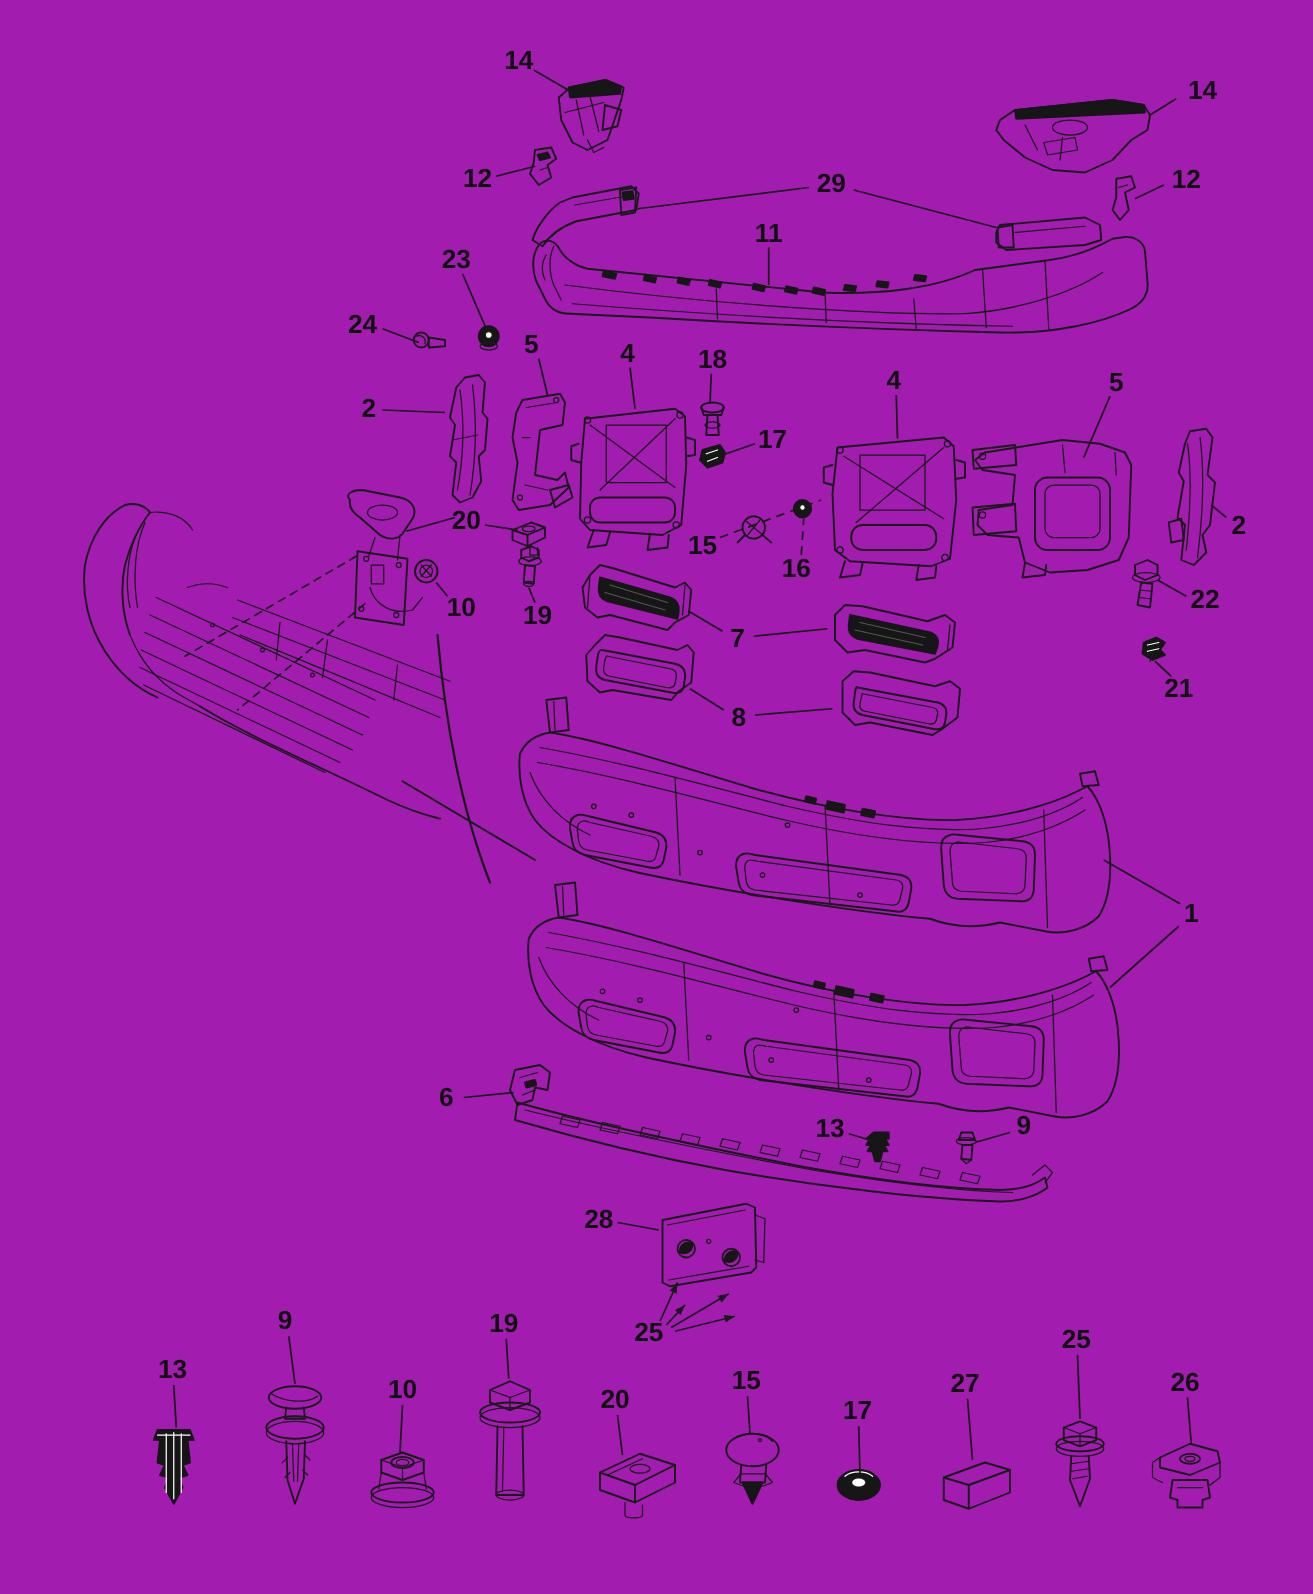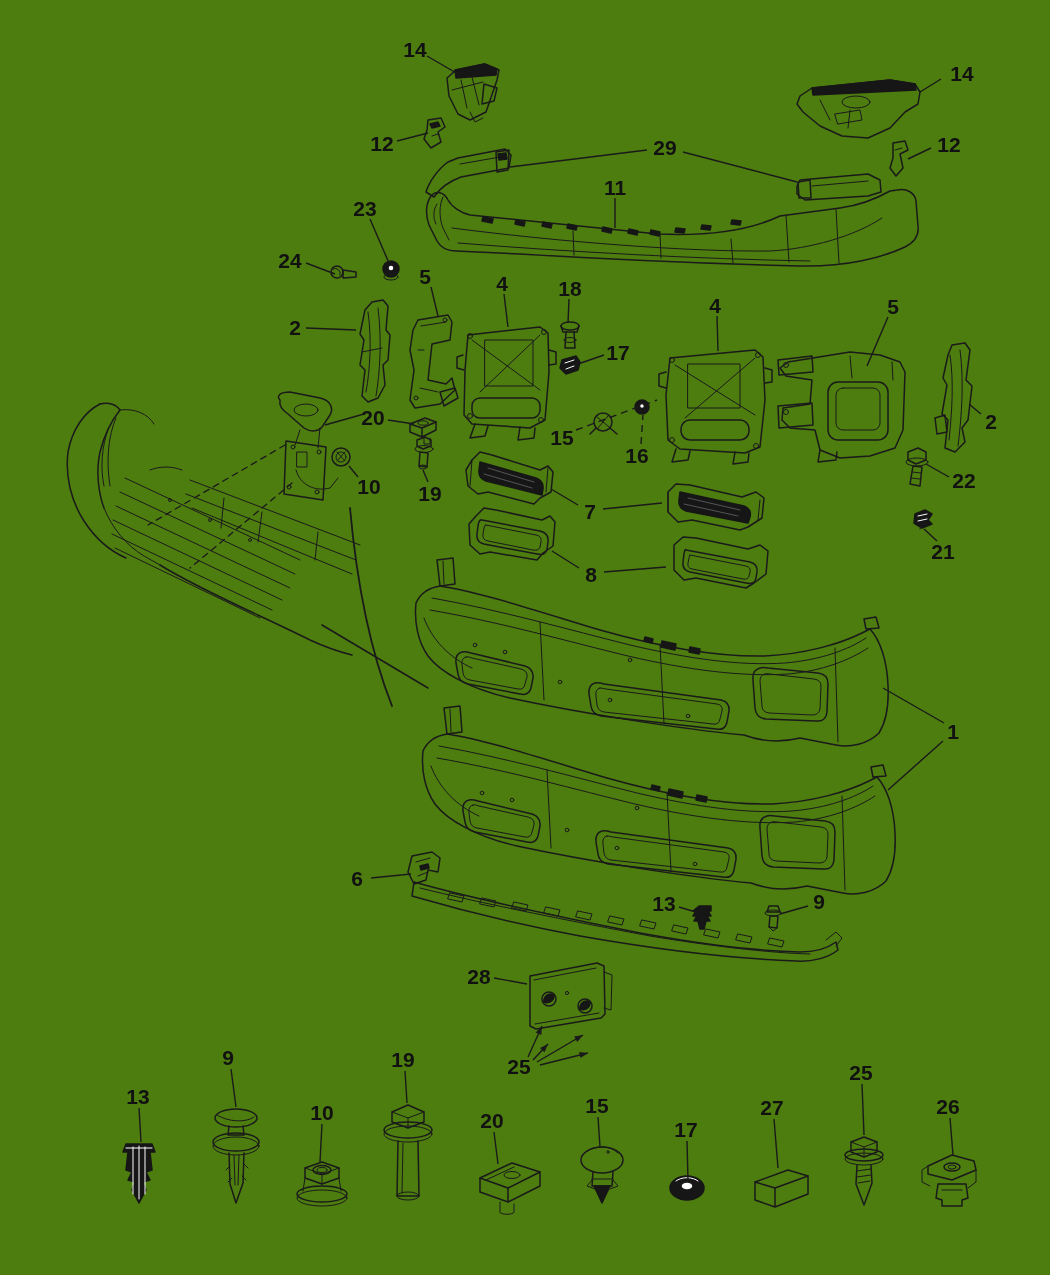--- a/index.html
+++ b/index.html
@@ -1,16 +1,16 @@
 <!DOCTYPE html>
 <html><head>
 <meta charset="utf-8">
 <style>
   html,body{margin:0;padding:0;background:#ffffff;}
-  #stage{position:relative;width:1050px;height:1275px;background:#4d7c0f;overflow:hidden;}
+  #stage{position:relative;width:1050px;height:1275px;background:#a21caf;overflow:hidden;}
   svg{display:block;}
   
   #art path,#art line,#art polyline,#art polygon,#art circle,#art ellipse,#art rect{
     stroke:#1a1a1a;stroke-width:1.5;fill:none;stroke-linecap:round;stroke-linejoin:round;}
   #art .thin{stroke-width:1;}
   #art .dark{fill:#161616;stroke:#161616;}
   #art .dashed{stroke-dasharray:6 5;stroke-width:1.3;}
   #art .wline{stroke:#ffffff;stroke-width:1;}
   .leader{stroke:#1a1a1a;stroke-width:1.4;fill:none;}
   .leader.dashedL{stroke-dasharray:7 5;}

